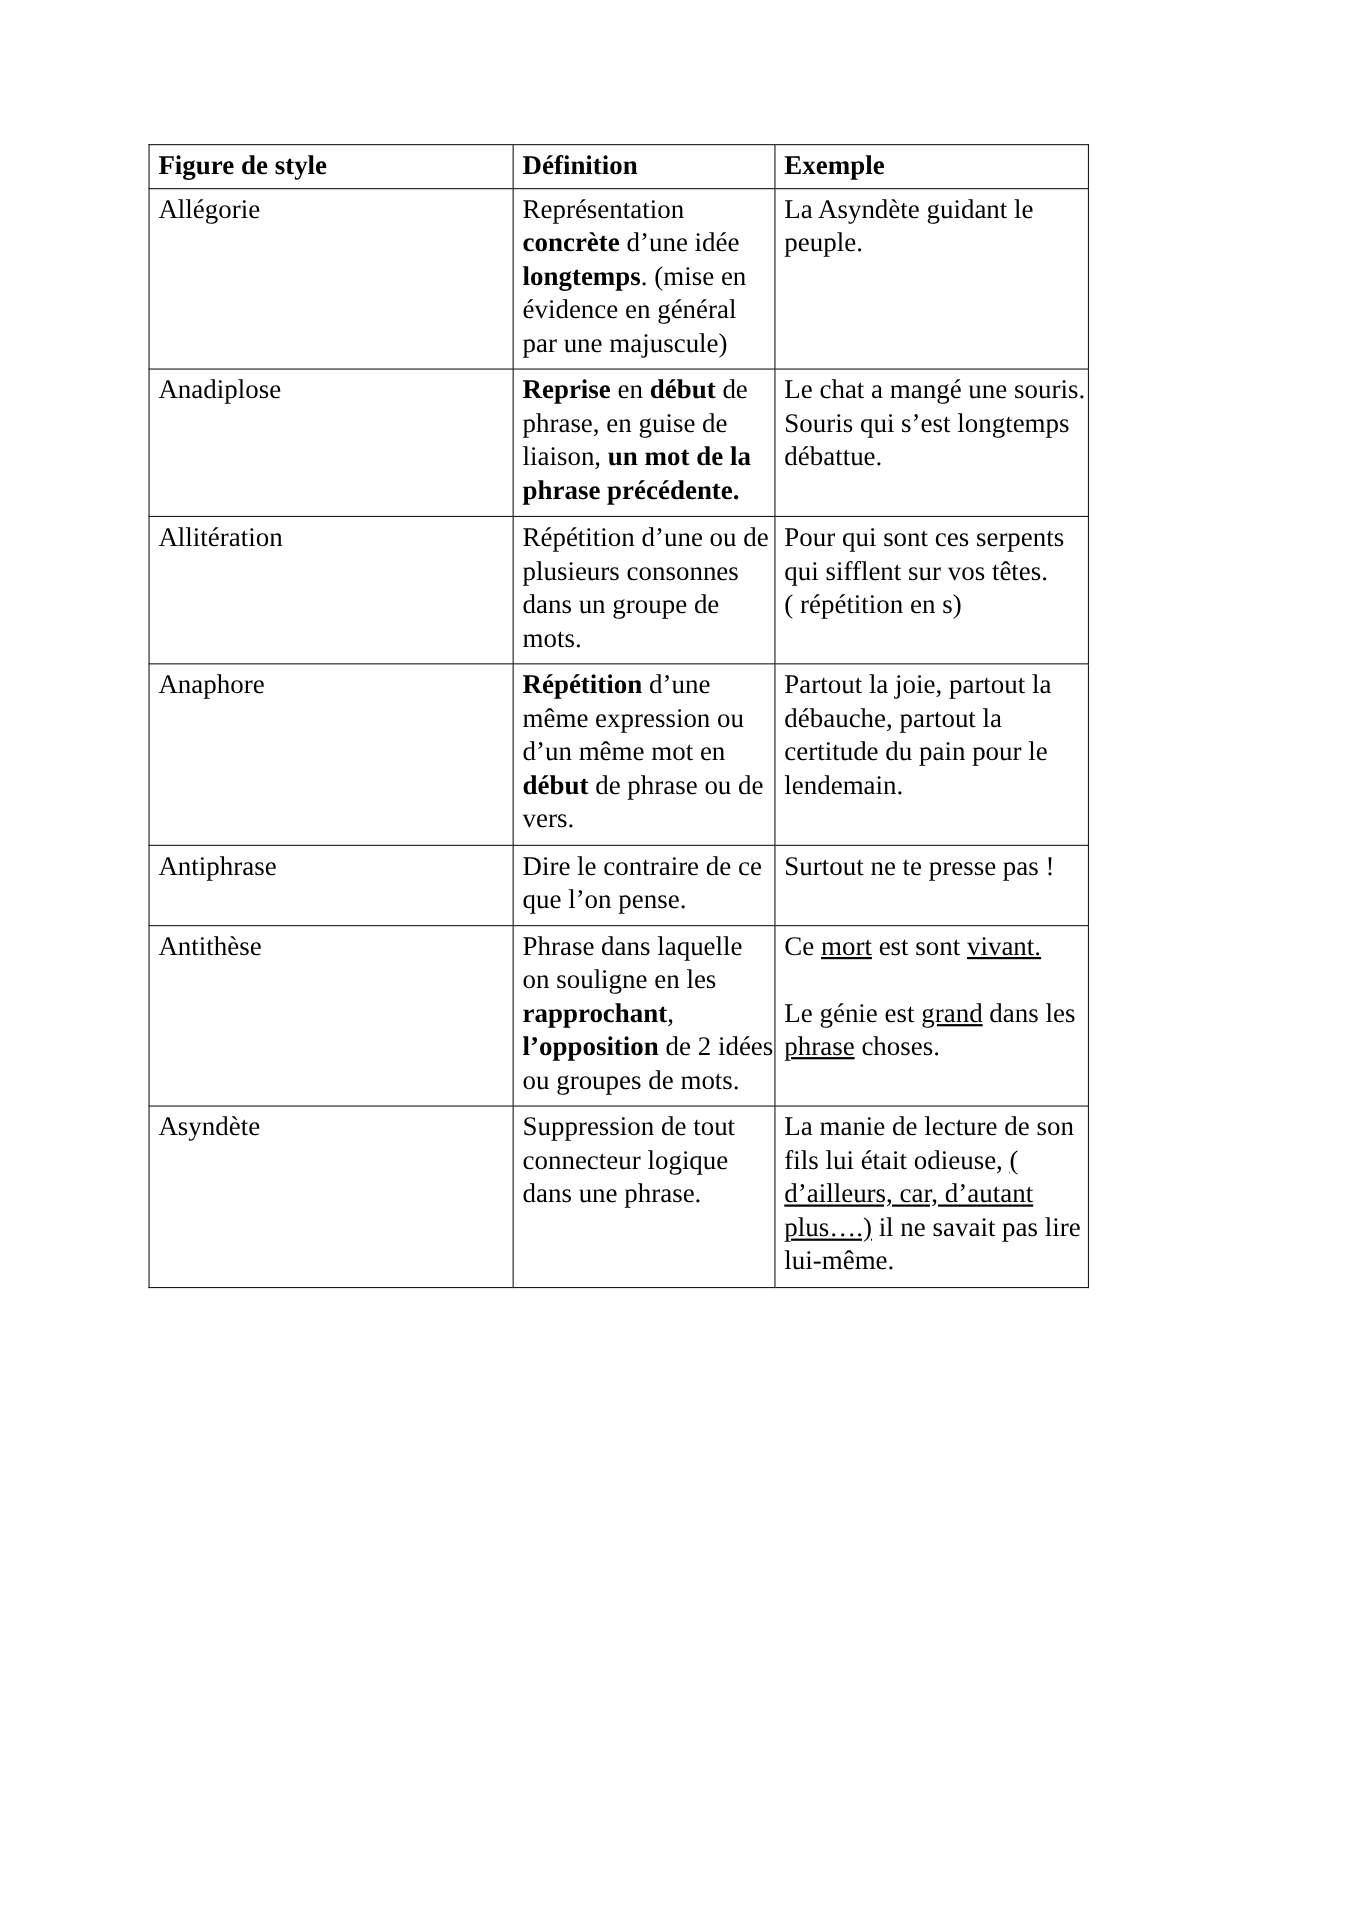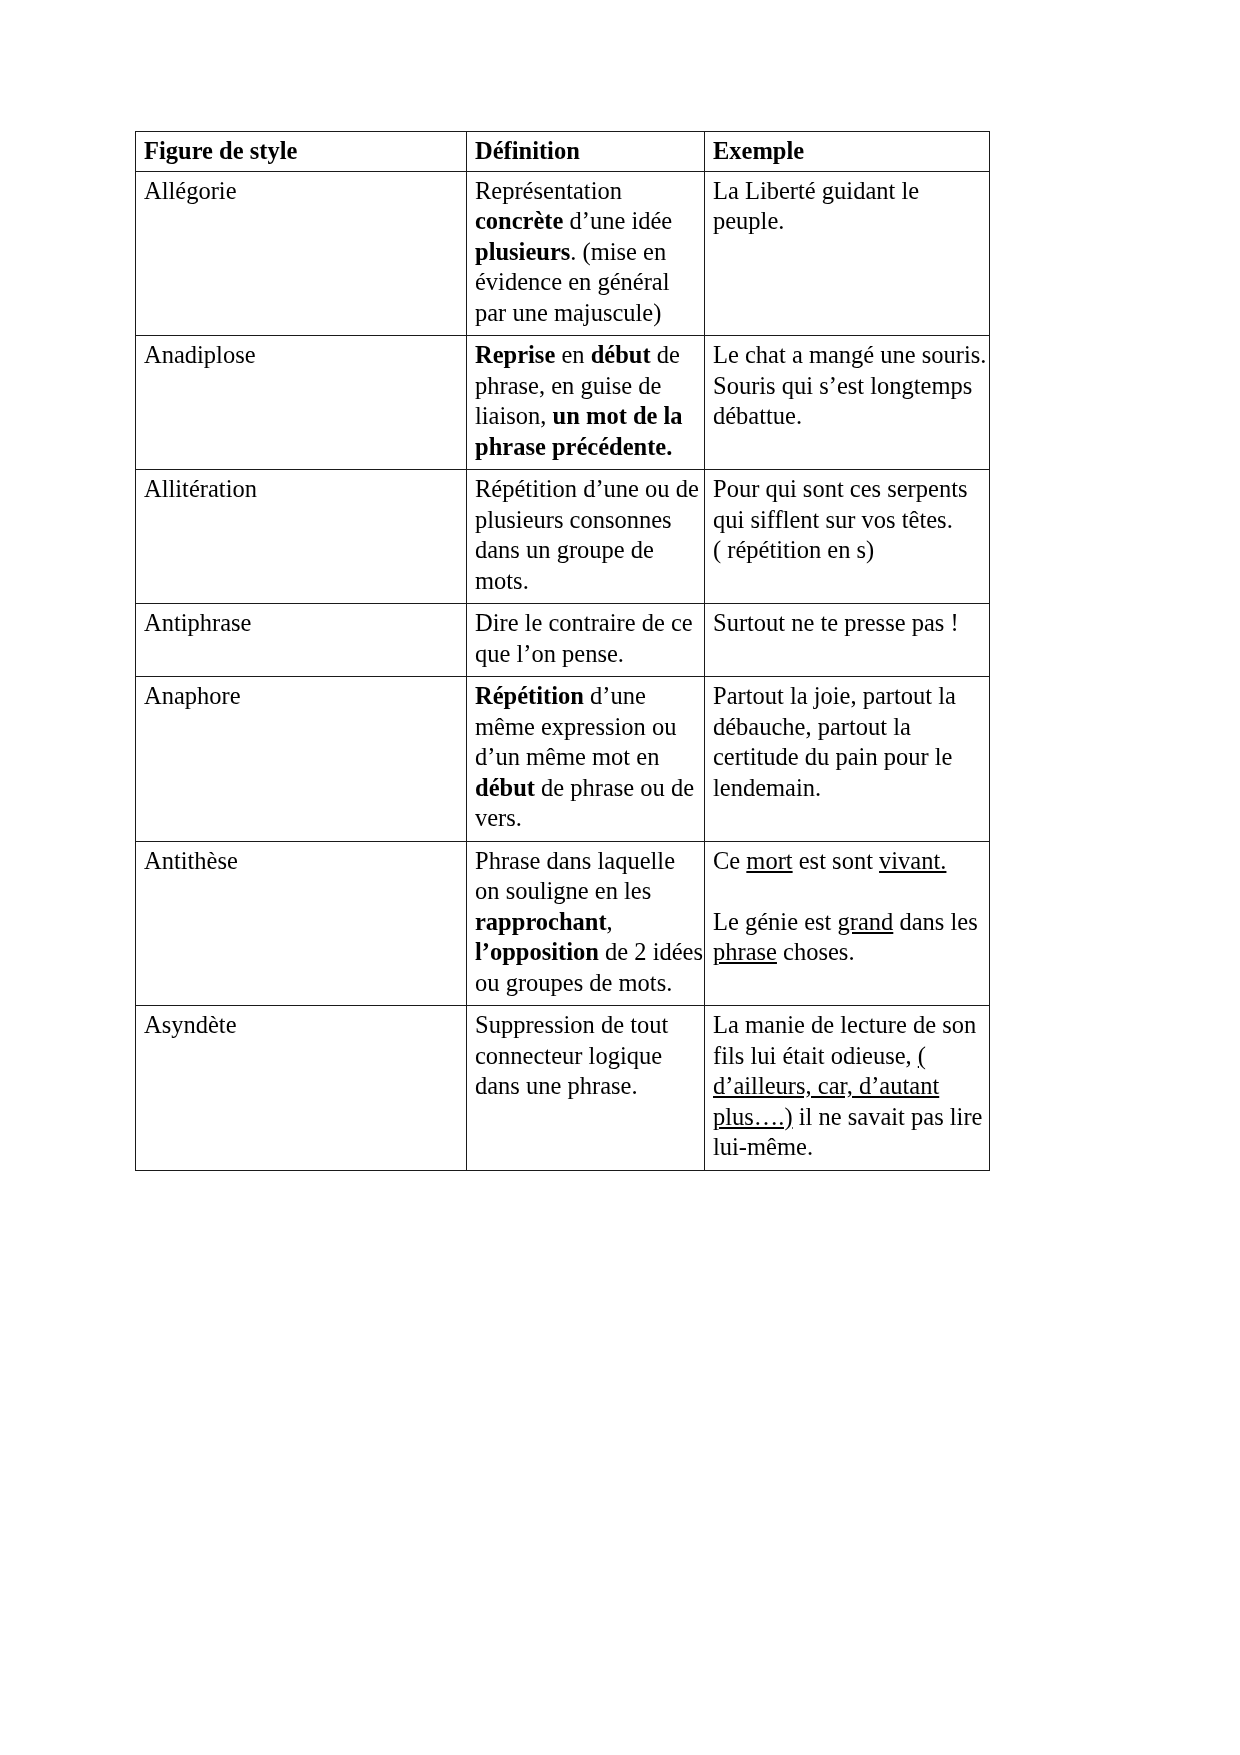--- a/index.html
+++ b/index.html
@@ -75,42 +75,42 @@
       <thead>
         <tr>
           <th>Figure de style</th>
           <th>Définition</th>
           <th>Exemple</th>
         </tr>
       </thead>
       <tbody id="tbody">
           <tr>
             <td>Allégorie</td>
-            <td><span>Représentation </span><span class="b">concrète</span><span> d’une idée </span><span class="b">plusieurs</span><span>. (mise en évidence en général par une majuscule)</span></td>
-            <td><span>La Liberté guidant le peuple.</span></td>
+            <td><span>Représentation </span><span class="b">concrète</span><span> d’une idée </span><span class="b">longtemps</span><span>. (mise en évidence en général par une majuscule)</span></td>
+            <td><span>La Asyndète guidant le peuple.</span></td>
           </tr>
           <tr>
             <td>Anadiplose</td>
             <td><span class="b">Reprise</span><span> en </span><span class="b">début</span><span> de phrase, en guise de liaison, </span><span class="b">un mot de la phrase précédente.</span></td>
             <td><span>Le chat a mangé une souris. Souris qui s’est longtemps débattue.</span></td>
           </tr>
           <tr>
             <td>Allitération</td>
             <td><span>Répétition d’une ou de plusieurs consonnes dans un groupe de mots.</span></td>
             <td><span>Pour qui sont ces serpents qui sifflent sur vos têtes.</span><br><span>( répétition en s)</span></td>
           </tr>
           <tr>
+            <td>Anaphore</td>
+            <td><span class="b">Répétition</span><span> d’une même expression ou d’un même mot en </span><span class="b">début</span><span> de phrase ou de vers.</span></td>
+            <td><span>Partout la joie, partout la débauche, partout la certitude du pain pour le lendemain.</span></td>
+          </tr>
+          <tr>
             <td>Antiphrase</td>
             <td><span>Dire le contraire de ce que l’on pense.</span></td>
             <td><span>Surtout ne te presse pas !</span></td>
-          </tr>
-          <tr>
-            <td>Anaphore</td>
-            <td><span class="b">Répétition</span><span> d’une même expression ou d’un même mot en </span><span class="b">début</span><span> de phrase ou de vers.</span></td>
-            <td><span>Partout la joie, partout la débauche, partout la certitude du pain pour le lendemain.</span></td>
           </tr>
           <tr>
             <td>Antithèse</td>
             <td><span>Phrase dans laquelle on souligne en les </span><span class="b">rapprochant</span><span>, </span><span class="b">l’opposition</span><span> de 2 idées ou groupes de mots.</span></td>
             <td><span>Ce </span><span class="u">mort</span><span> est sont </span><span class="u">vivant.</span><br><br><span>Le génie est </span><span class="u">grand</span><span> dans les </span><span class="u">phrase</span><span> choses.</span></td>
           </tr>
           <tr>
             <td>Asyndète</td>
             <td><span>Suppression de tout connecteur logique dans une phrase.</span></td>
             <td><span>La manie de lecture de son fils lui était odieuse, </span><span class="u">( d’ailleurs, car, d’autant plus….)</span><span>  il ne savait pas lire lui-même.</span></td>

